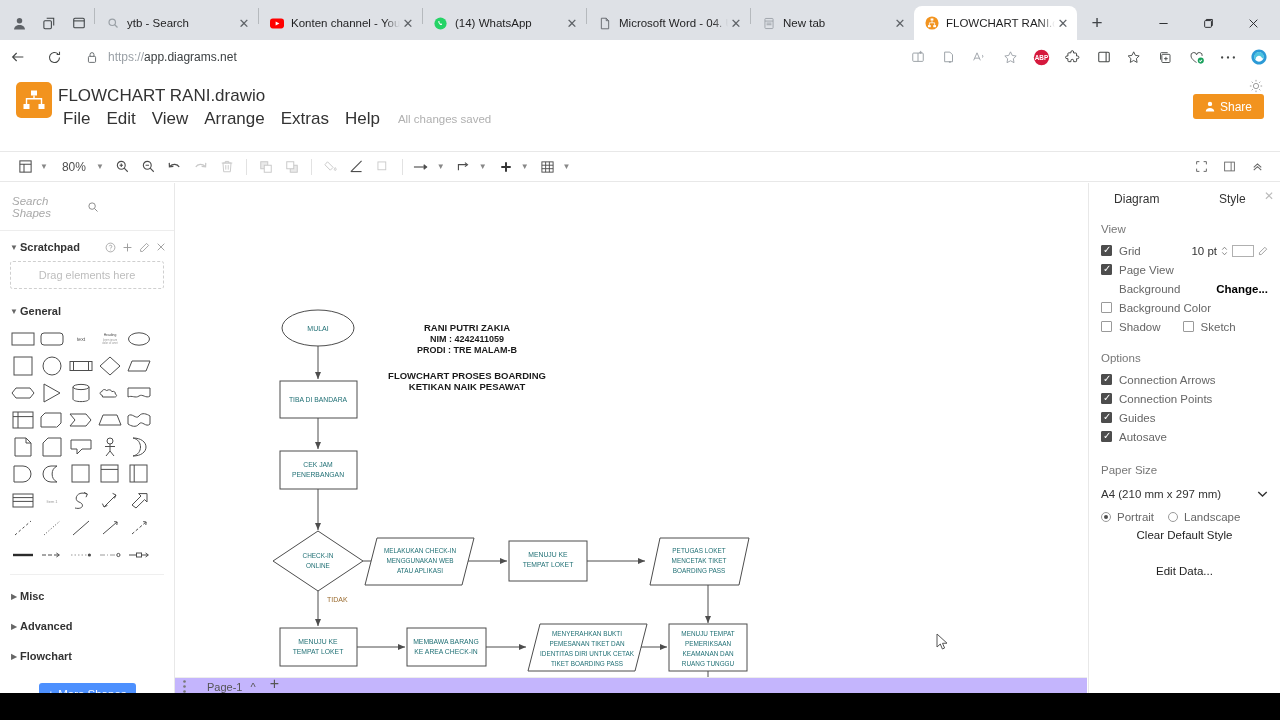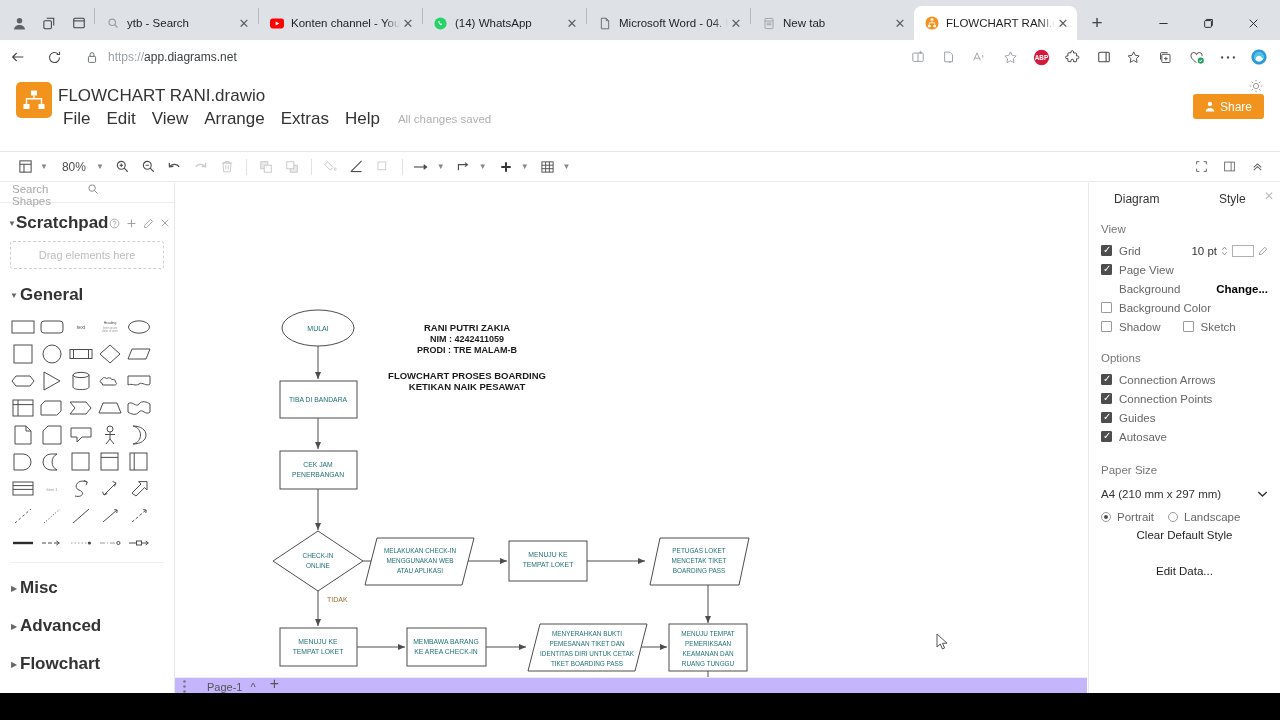--- a/index.html
+++ b/index.html
@@ -96,27 +96,28 @@
   .tb-zoom { font-size: 12px; color: #4d4d4d; width: 40px; text-align: center; }
   .tb-sep { width: 1px; height: 16px; background: #e2e2e2; margin: 0 6px; }
   .tb-right { position: absolute; right: 10px; display: flex; align-items: center; gap: 2px; }
 
   
   .left-panel {
     position: absolute; left: 0; top: 109px; width: 175px; height: 537px;
     background: #fff; border-right: 1px solid #e8e8e8; overflow: hidden;
   }
   .search-shapes {
-    height: 20px; display: flex; align-items: flex-start; padding: 0 12px;
+    height: 48px; display: flex; align-items: center; padding: 0 12px;
     border-bottom: 1px solid #ededed;
+    font-style: italic;
   }
   .search-shapes span { font-size: 11.5px; color: #a8a8a8; flex: 1; }
   .section-hdr { display: flex; align-items: center; padding: 10px 8px 6px 8px; }
   .sec-caret { font-size: 8px; color: #666; width: 12px; text-align:center; }
-  .sec-title { font-size: 17px; font-weight: bold; color: #333; flex: 1; }
+  .sec-title { font-size: 11px; font-weight: bold; color: #333; flex: 1; }
   .sec-tools { display: flex; align-items: center; gap: 6px; color: #9a9a9a; font-size: 11px; }
   .scratchpad-drop {
     margin: 2px 10px 6px 10px; height: 28px; border: 1px dashed #cfcfcf; border-radius: 3px;
     display: flex; align-items: center; justify-content: center;
     font-size: 11px; color: #bdbdbd;
   }
   .shape-grid { display: flex; flex-wrap: wrap; padding: 2px 6px 0 8px; }
   .shape-cell { width: 29px; height: 27px; display: flex; align-items: center; justify-content: center; }
   .sep-line { height: 1px; background: #efefef; margin: 6px 10px; }
   .collapsed-sec { display: flex; align-items: center; padding: 9px 8px; }

